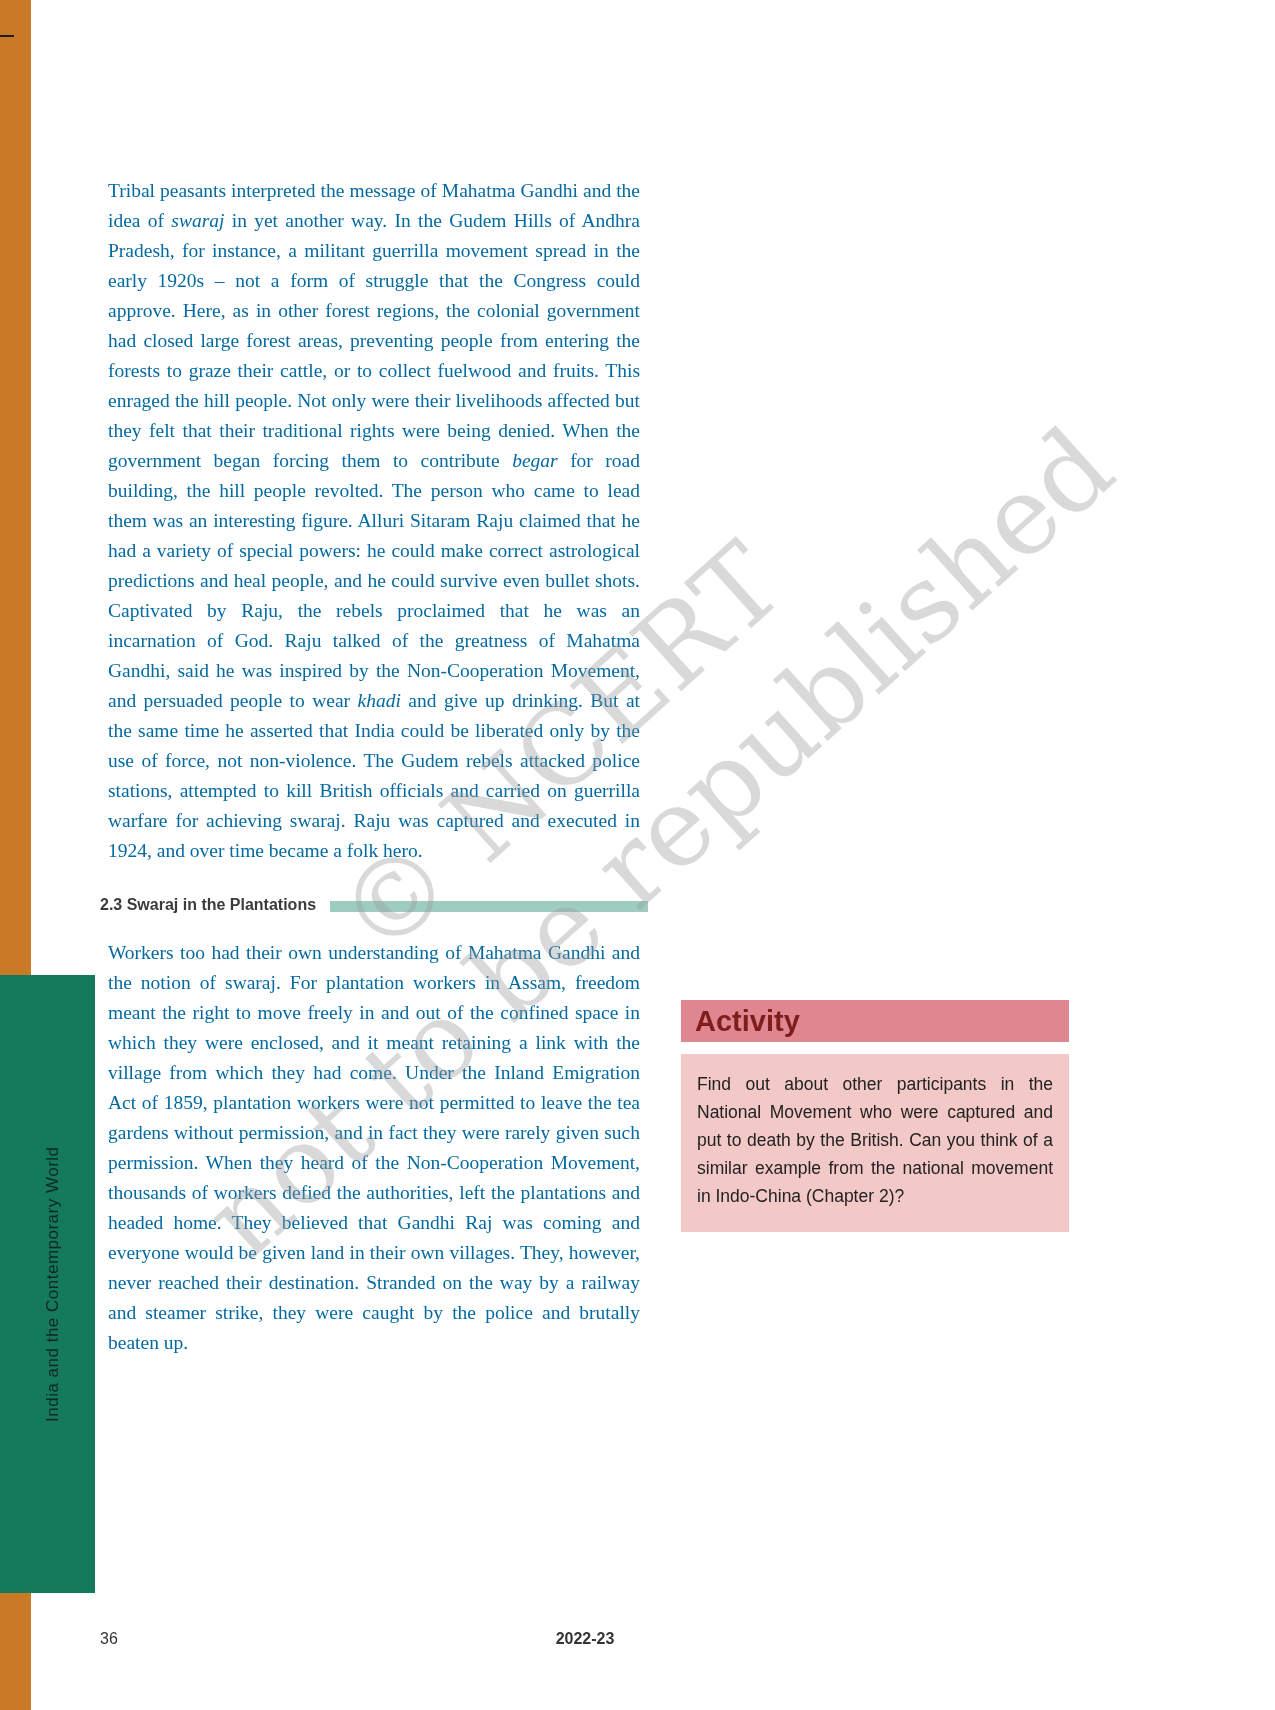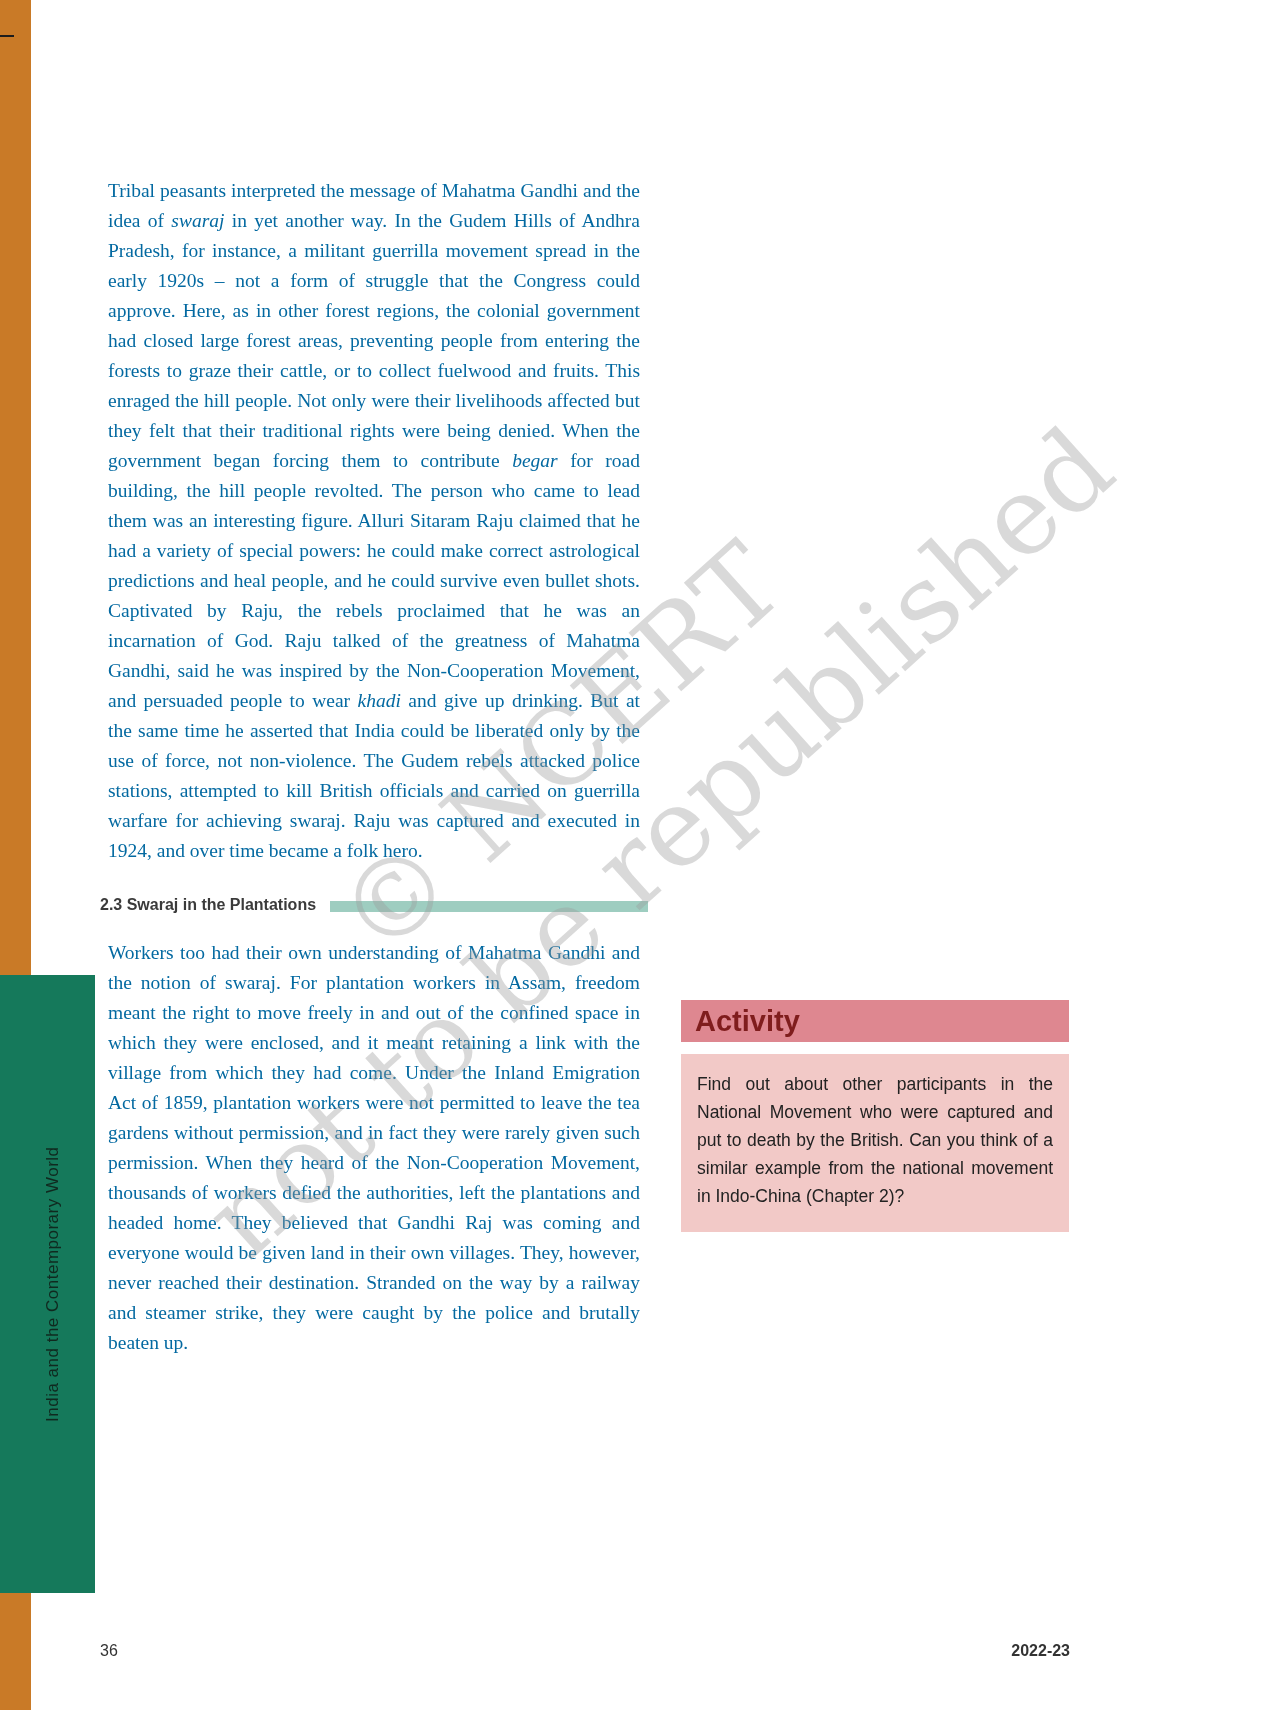--- a/index.html
+++ b/index.html
@@ -129,25 +129,25 @@
 
   
   .footer {
     position: absolute;
     left: 100px; top: 1630px;
     width: 970px;
     font-family: "Liberation Sans", sans-serif;
     font-size: 16px;
     color: #333333;
   }
-  .page-number { position: absolute; left: 0; top: 12px; }
+  .page-number { position: absolute; left: 0; top: 0; }
   .footer-center {
-    position: absolute; left: 0; top: 12px;
+    position: absolute; left: 0; top: 0;
     width: 100%;
-    text-align: right;
+    text-align: center;
     font-weight: bold;
   }
 </style>
 </head>
 <body>
 
 <div class="page">
 
   <div class="orange-strip"></div>
   <div class="reg-mark"></div>

